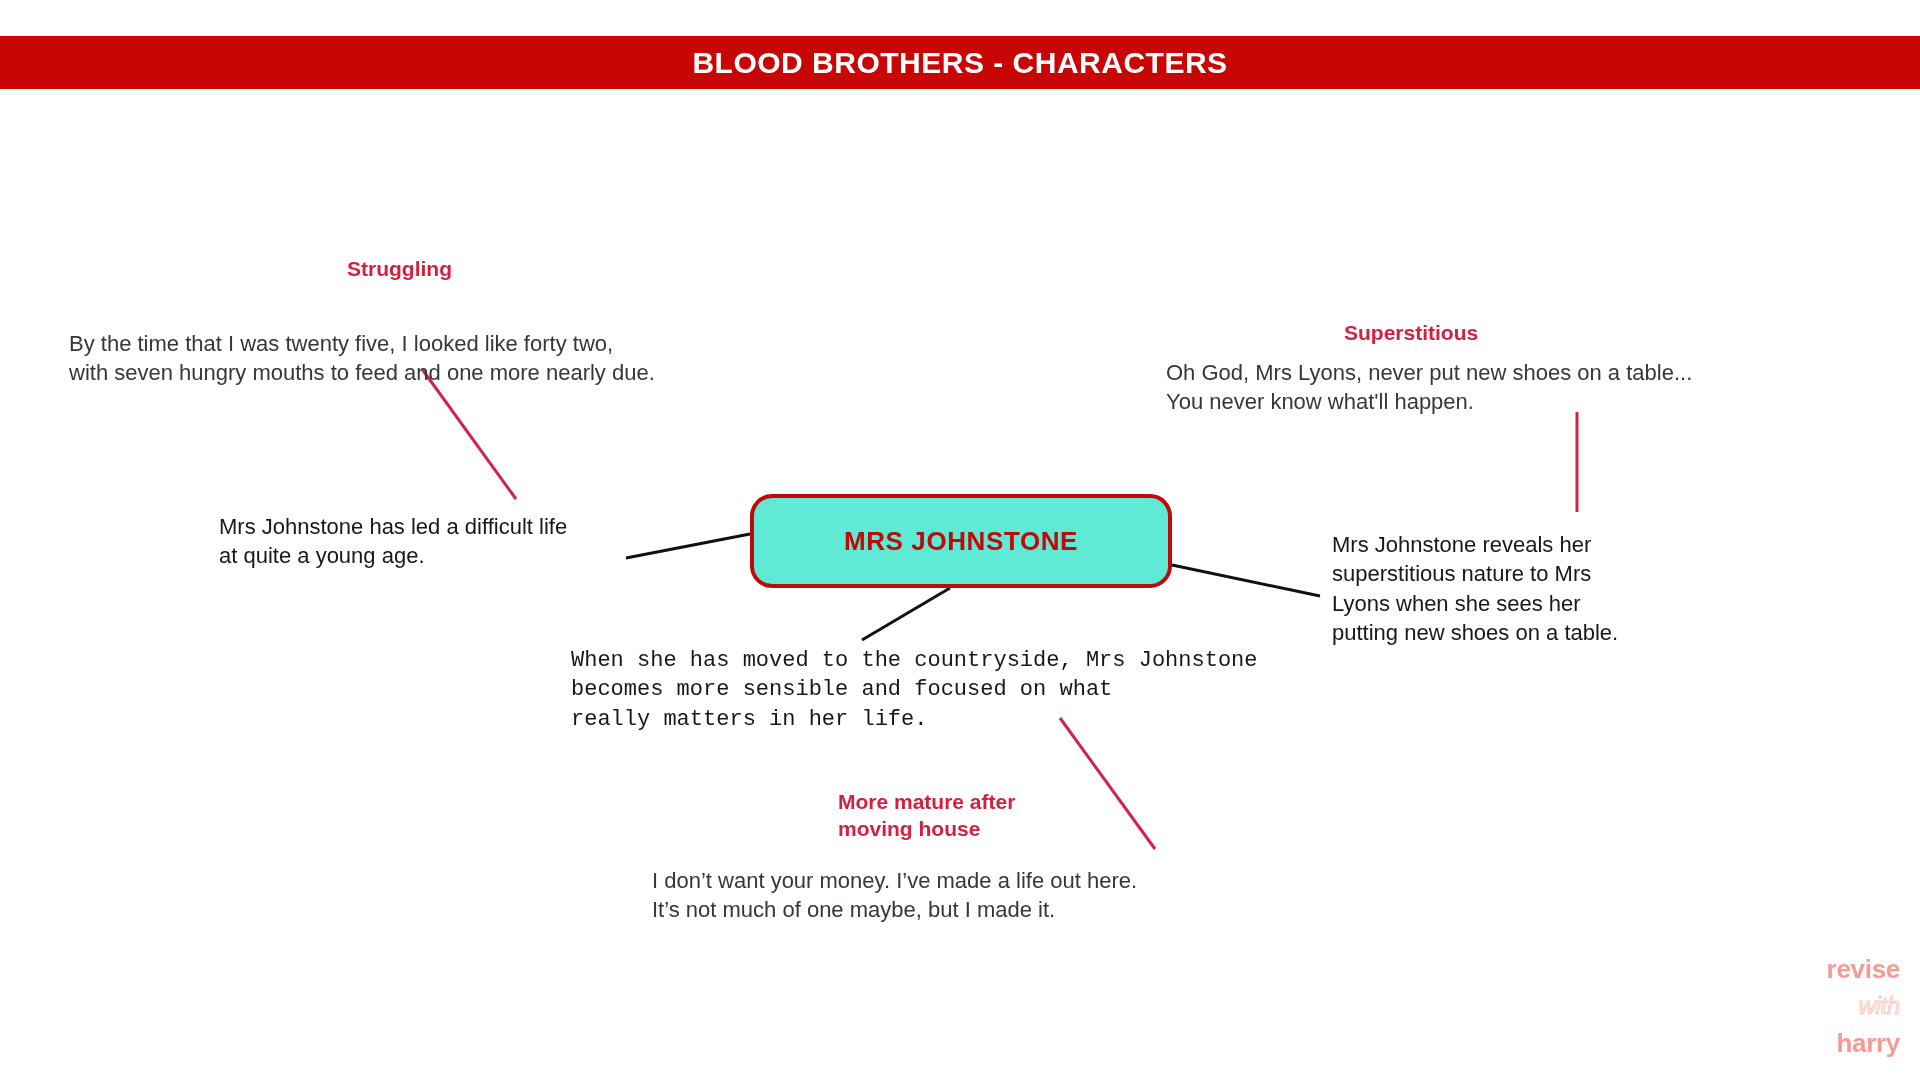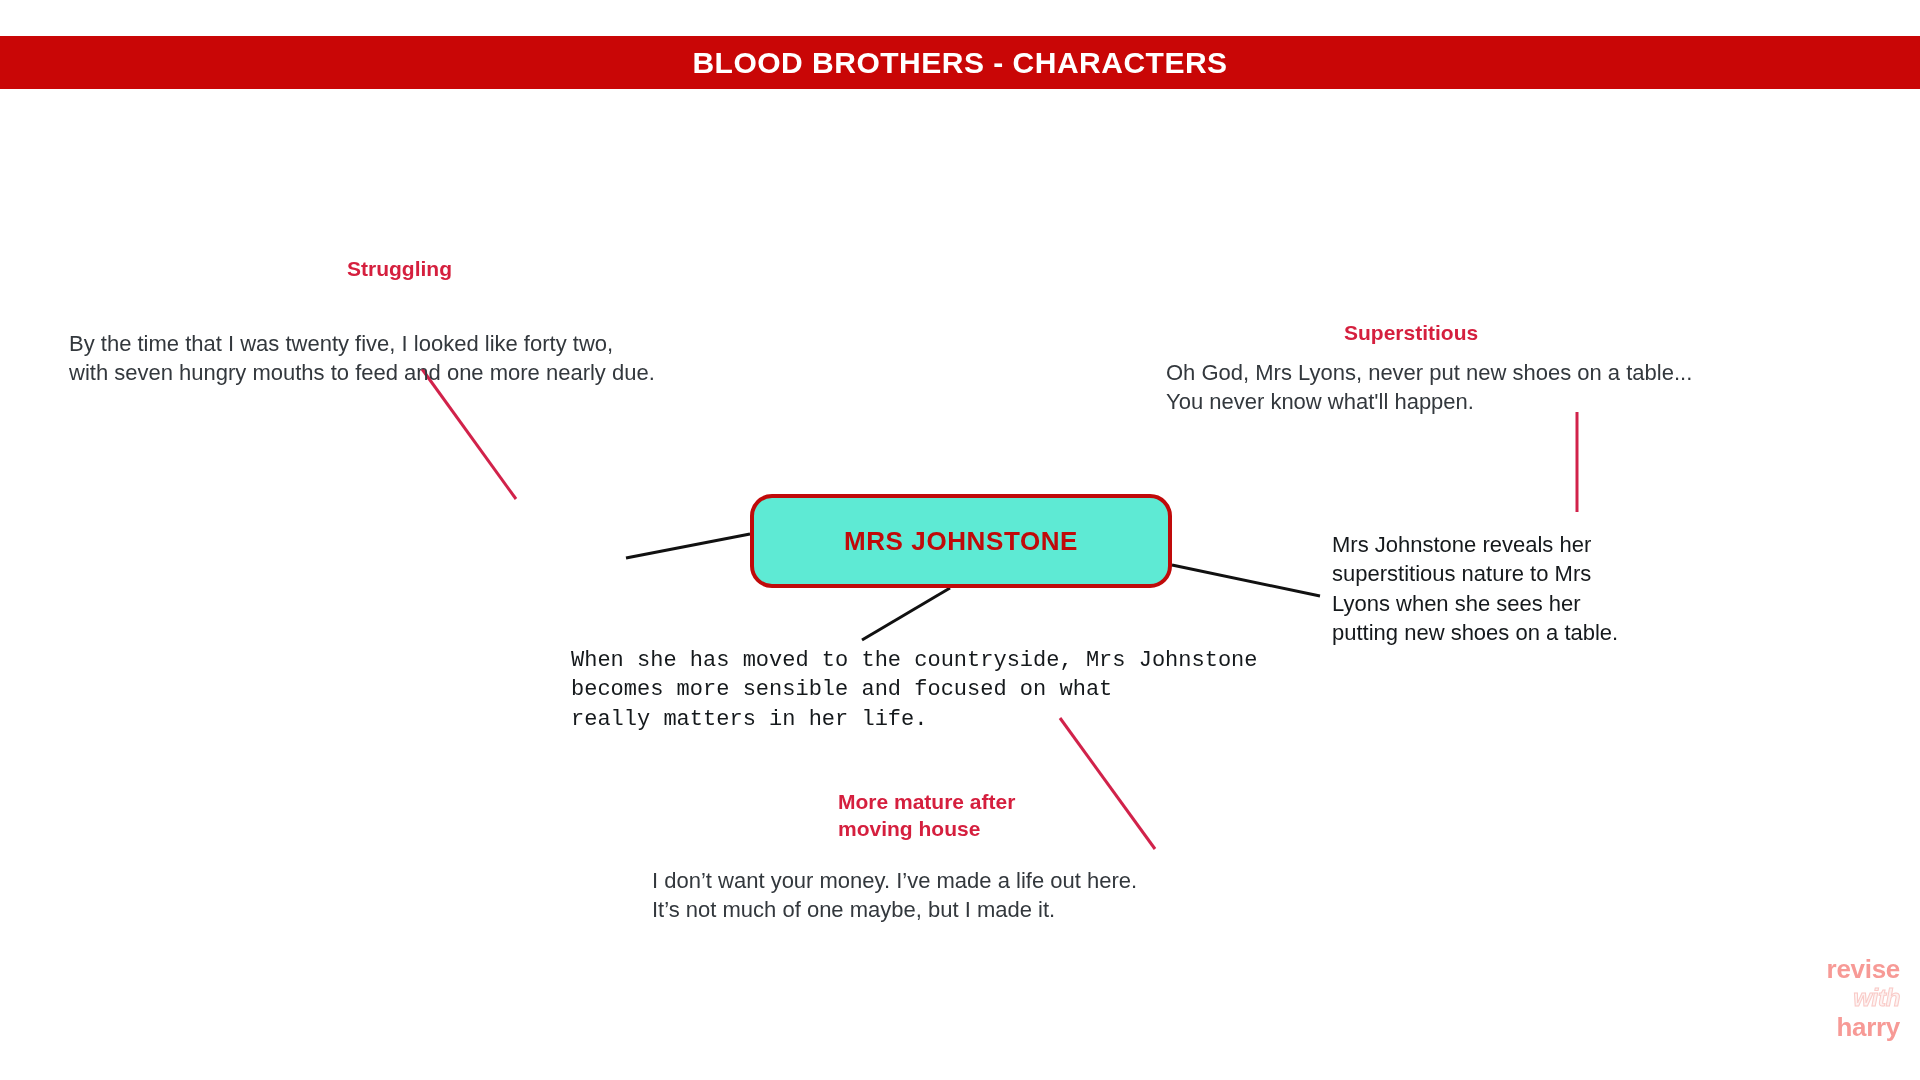--- a/index.html
+++ b/index.html
@@ -130,25 +130,25 @@
     display: block;
     color: #f79a96;
     font-size: 26px;
     font-weight: bold;
     letter-spacing: -0.3px;
   }
   .watermark .wm-line2 {
     display: block;
     color: #fdf2f1;
     font-size: 24px;
-    font-weight: bold;
+    font-weight: normal;
     font-style: italic;
     letter-spacing: -0.3px;
     -webkit-text-stroke: 1px #f9c9c6;
-    margin: 4px 0;
+    margin: 12px 0;
   }
 </style>
 </head>
 <body>
 
 <div id="canvas">
 
   <div class="title-bar">
     <span class="title-text">BLOOD BROTHERS - CHARACTERS</span>
   </div>
@@ -168,20 +168,22 @@
     <line x1="1060" y1="718" x2="1155" y2="849" stroke="#d1224a" stroke-width="3"></line>
   </svg>
 
   <div class="central-node">
     <span class="node-label">MRS JOHNSTONE</span>
   </div>
 
   <div class="branch-heading" id="heading-struggling">Struggling</div>
   <div class="branch-quote" id="quote-struggling">By the time that I was twenty five, I looked like forty two,
 with seven hungry mouths to feed and one more nearly due.</div>
+  <div class="branch-analysis" id="analysis-struggling">Mrs Johnstone has led a difficult life
+at quite a young age.</div>
 
   <div class="branch-heading" id="heading-superstitious">Superstitious</div>
   <div class="branch-quote" id="quote-superstitious">Oh God, Mrs Lyons, never put new shoes on a table...
 You never know what'll happen.</div>
   <div class="branch-analysis" id="analysis-superstitious">Mrs Johnstone reveals her
 superstitious nature to Mrs
 Lyons when she sees her
 putting new shoes on a table.</div>
 
   <div class="branch-heading" id="heading-mature">More mature after

